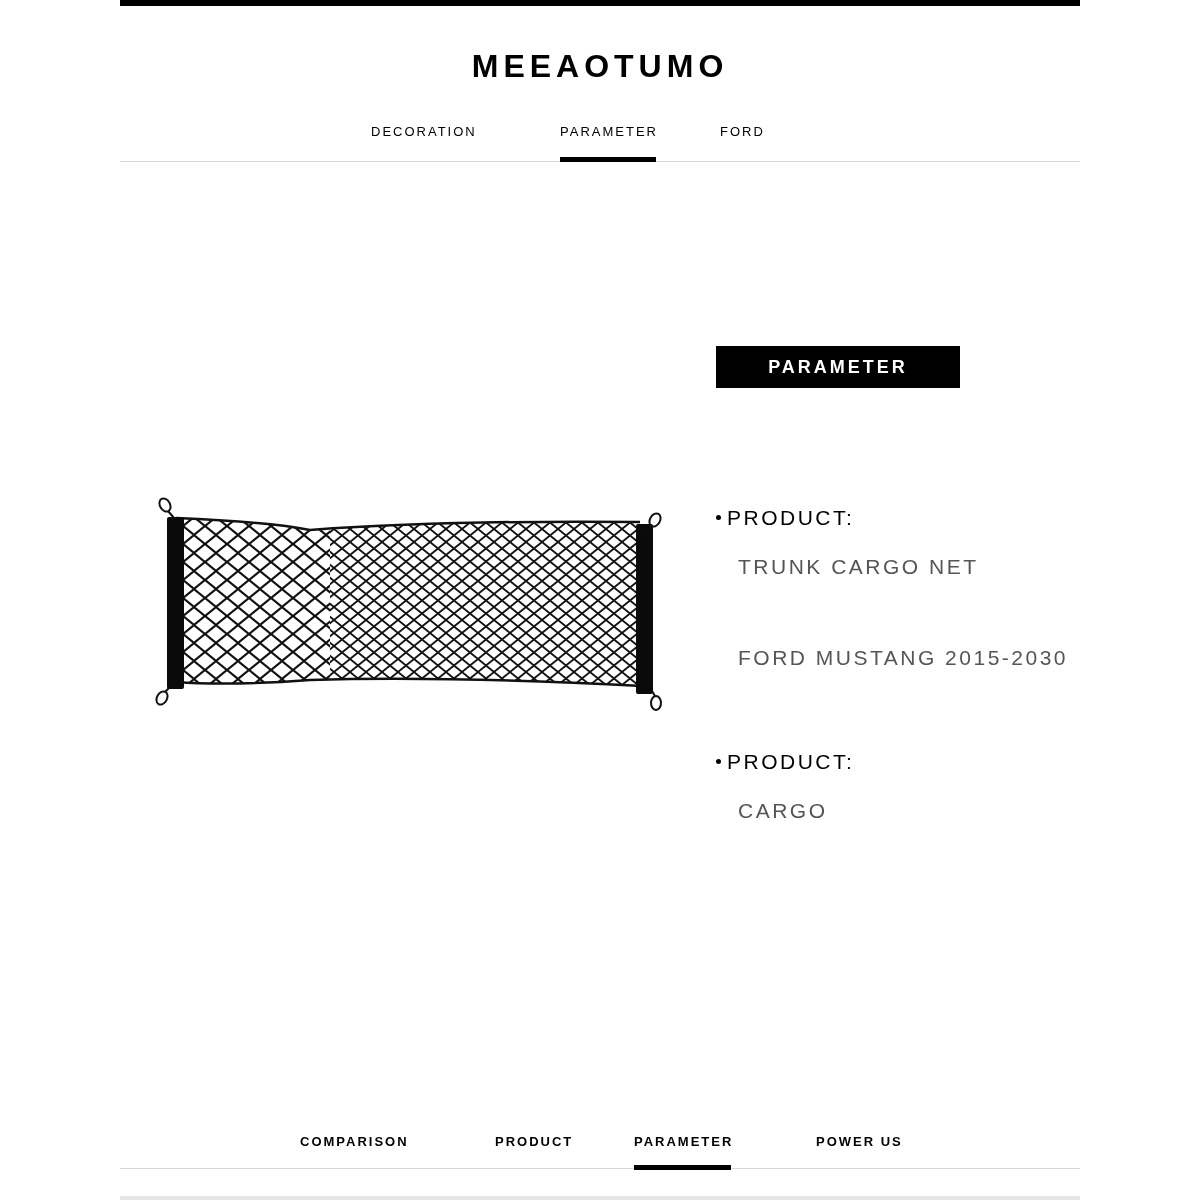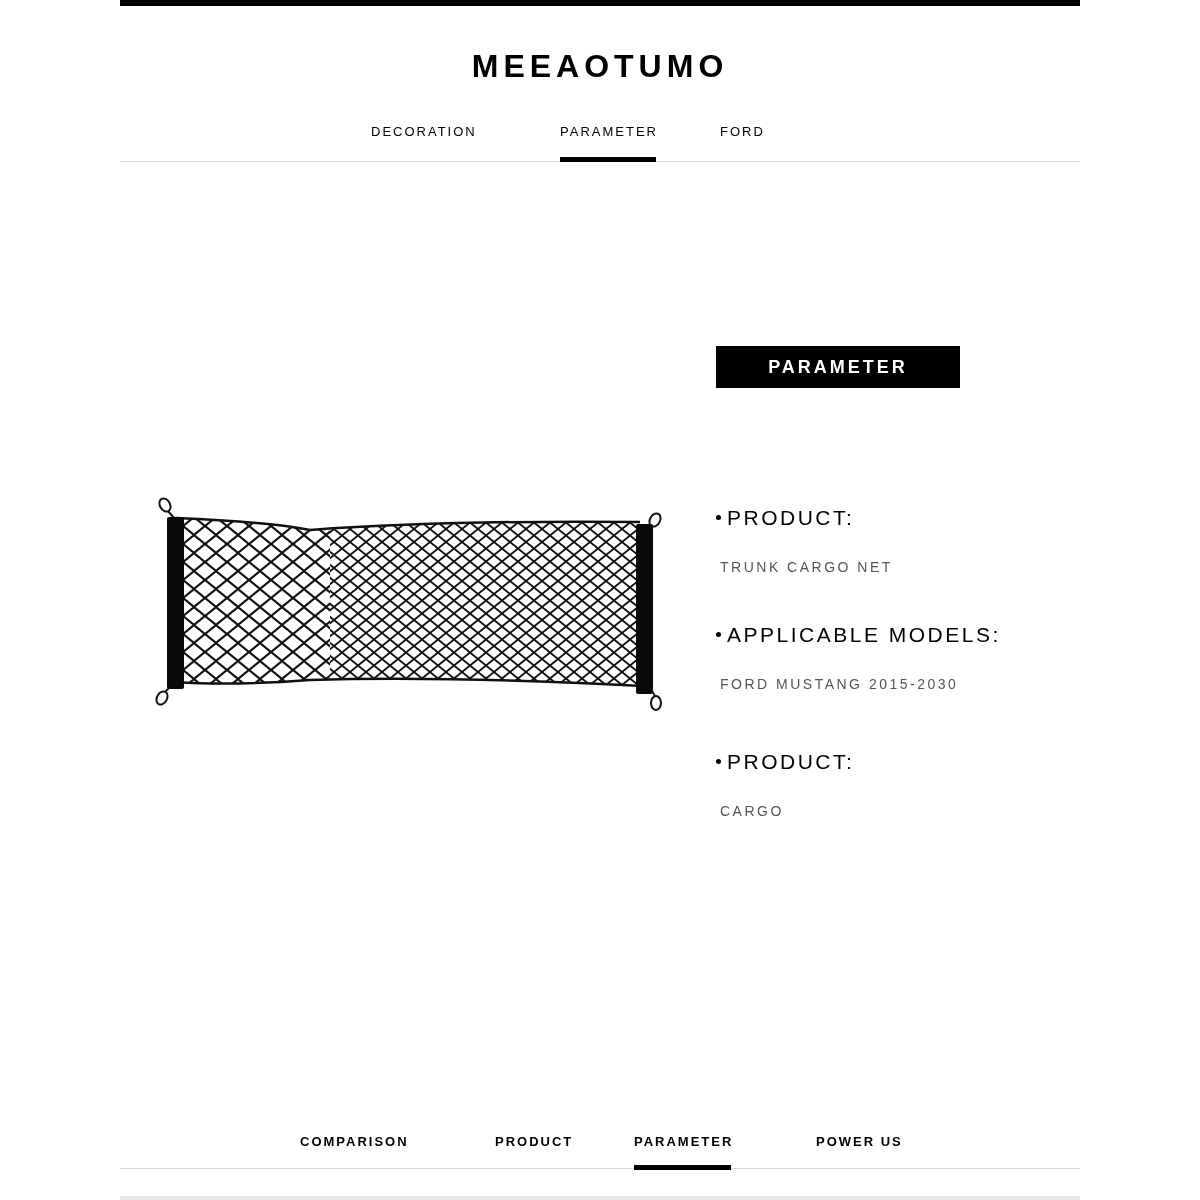--- a/index.html
+++ b/index.html
@@ -16,21 +16,21 @@
   .nav-item.active::after { content: ""; position: absolute; left: 0; right: 2px; height: 5px; background: #000; }
   .nav-top .nav-item.active::after { top: 33px; }
   .nav-bottom .nav-item.active::after { top: 31px; }
   .bottom-strip { position: absolute; left: 120px; top: 1196px; width: 960px; height: 4px; background: #e6e6e6; }
   .param-badge { position: absolute; left: 716px; top: 346px; width: 244px; height: 42px; background: #000;
                  color: #fff; font-size: 18px; font-weight: 700; letter-spacing: 3px; text-align: center; line-height: 42px; }
   .spec { position: absolute; left: 716px; }
   .spec-label { font-size: 21px; letter-spacing: 2.5px; color: #000; line-height: 26px; white-space: nowrap; }
   .spec-label .dot { display: inline-block; width: 5px; height: 5px; border-radius: 50%; background: #000;
                      vertical-align: middle; margin: 0 6px 3px 0; }
-  .spec-value { margin-left: 4px; margin-top: 26px; font-size: 14px; letter-spacing: 2.5px; color: #555; line-height: 20px; white-space: nowrap; }
+  .spec-value { margin-left: 22px; margin-top: 26px; font-size: 21px; letter-spacing: 2.5px; color: #555; line-height: 20px; white-space: nowrap; }
   .net { position: absolute; left: 150px; top: 490px; width: 520px; height: 230px; }
 </style>
 </head>
 <body>
 
 <div class="topbar"></div>
 
 <div class="brand">MEEAOTUMO</div>
 
 <nav class="nav nav-top">
@@ -72,21 +72,20 @@
 </div>
 
 <div class="param-badge">PARAMETER</div>
 
 <div class="spec" style="top:505px">
   <div class="spec-label"><span class="dot"></span><span>PRODUCT:</span></div>
   <div class="spec-value">TRUNK CARGO NET</div>
 </div>
 
 <div class="spec" style="top:622px">
-  <div class="spec-label"><span class="dot"></span><span>APPLICABLE MODELS:</span></div>
   <div class="spec-value">FORD MUSTANG 2015-2030</div>
 </div>
 
 <div class="spec" style="top:749px">
   <div class="spec-label"><span class="dot"></span><span>PRODUCT:</span></div>
   <div class="spec-value">CARGO</div>
 </div>
 
 <nav class="nav nav-bottom">
   <span class="nav-item" style="left:180px">COMPARISON</span>

